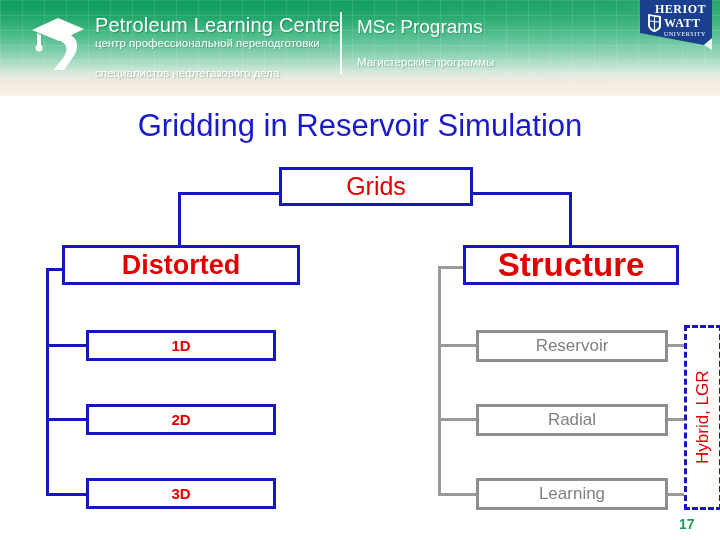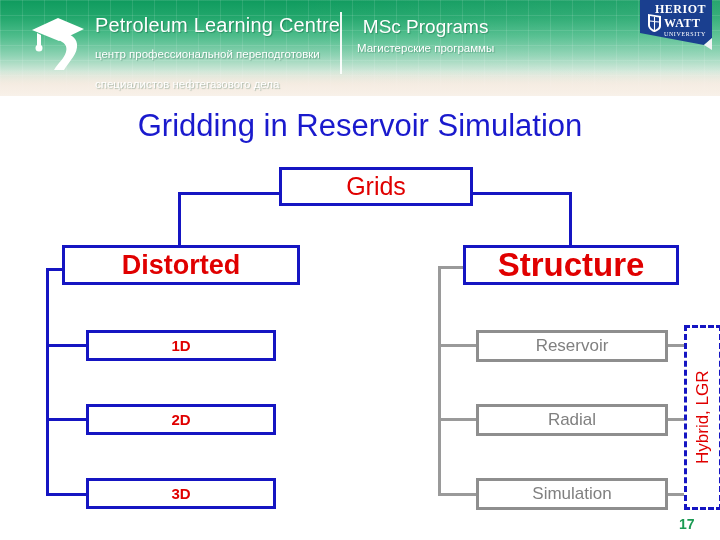--- a/index.html
+++ b/index.html
@@ -43,32 +43,31 @@
 
   .cap-logo{position:absolute;left:28px;top:14px;width:62px;height:56px;}
   .plc-text{position:absolute;left:95px;top:14px;width:230px;}
   .plc-title{
     font-family:"Liberation Sans", sans-serif;
     font-size:20px;color:#ffffff;letter-spacing:.2px;line-height:22px;
     text-shadow:1px 1px 1px rgba(0,70,40,.35);white-space:nowrap;
   }
   .plc-sub{
     font-family:"Liberation Sans", sans-serif;
-    font-size:11.5px;color:#ffffff;line-height:13.5px;margin-top:12px;
+    font-size:11.5px;color:#ffffff;line-height:13.5px;margin-top:1px;
     text-shadow:1px 1px 1px rgba(0,70,40,.3);white-space:nowrap;
   }
   .divider{position:absolute;left:340px;top:12px;width:2px;height:62px;background:rgba(255,255,255,.92);}
   .msc-text{position:absolute;left:357px;top:16px;}
   .msc-title{
     font-size:19px;color:#ffffff;line-height:21px;white-space:nowrap;
     text-shadow:1px 1px 1px rgba(0,70,40,.3);
-    text-align:center;
   }
   .msc-sub{
-    font-size:11.5px;color:#ffffff;line-height:14px;margin-top:4px;white-space:nowrap;
+    font-size:11.5px;color:#ffffff;line-height:14px;margin-top:18px;white-space:nowrap;
     text-shadow:1px 1px 1px rgba(0,70,40,.28);
   }
   .hw-badge{position:absolute;left:638px;top:0px;width:74px;height:52px;}
 
   
   .slide-title{
     position:absolute;left:0;top:108px;width:720px;text-align:center;
     font-size:31px;color:#1a1acd;font-family:"Liberation Sans", sans-serif;
     letter-spacing:0px;white-space:nowrap;
   }
@@ -191,21 +190,21 @@
     <div class="node node-blue n-grids">Grids</div>
     <div class="node node-blue n-dimension">Distorted</div>
     <div class="node node-blue n-structure">Structure</div>
 
     <div class="node node-blue n-1d">1D</div>
     <div class="node node-blue n-2d">2D</div>
     <div class="node node-blue n-3d">3D</div>
 
     <div class="node node-gray n-cart">Reservoir</div>
     <div class="node node-gray n-rad">Radial</div>
-    <div class="node node-gray n-dist">Simulation</div>
+    <div class="node node-gray n-dist">Learning</div>
 
     <div class="hybrid-box"></div>
     <div class="hybrid-label">Hybrid, LGR</div>
   </div>
 
   <div class="page-num">17</div>
 
 </div>
 
 </body></html>

